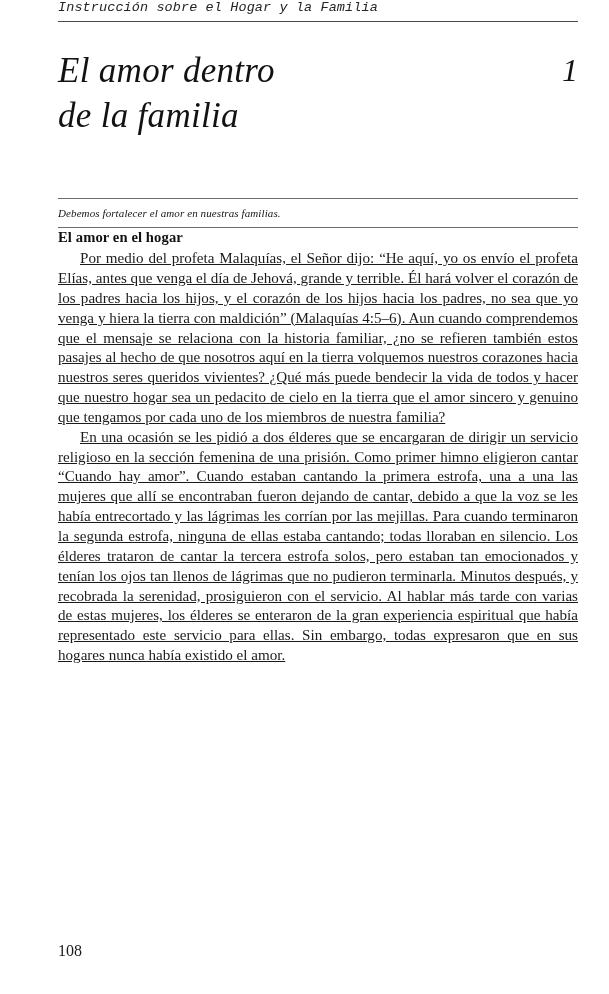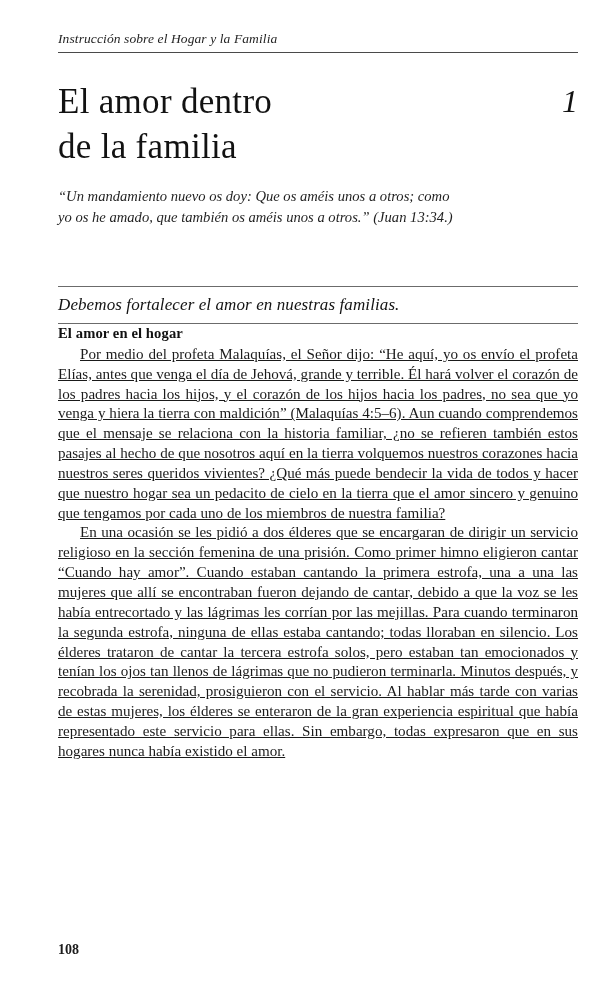--- a/index.html
+++ b/index.html
@@ -25,41 +25,42 @@
 
   .content {
     position: absolute;
     left: 58px;
     top: 0;
     width: 520px;
   }
 
   
   .running-header {
-    padding-top: 31px;
     font-style: italic;
     font-size: 13.5px;
     letter-spacing: 0.1px;
     color: #242424;
     line-height: 1.2;
+    font-family: Liberation Mono, monospace;
   }
   .rule-header {
     margin-top: 5px;
     height: 0;
     border-top: 1.4px solid #4a4a4a;
     width: 100%;
   }
 
   
   .title-block {
     position: relative;
     margin-top: 27px;
     min-height: 86px;
   }
   .chapter-title {
+    font-style: italic;
     font-size: 35px;
     line-height: 1.28;
     color: #121212;
     letter-spacing: 0.3px;
     width: 400px;
   }
   .chapter-title .line {
     display: block;
     white-space: nowrap;
   }
@@ -87,21 +88,21 @@
   .subtitle-wrap {
     margin-top: 59px;
   }
   .rule-thin {
     height: 0;
     border-top: 1.1px solid #6b6b6b;
     width: 100%;
   }
   .section-subtitle {
     font-style: italic;
-    font-size: 17px;
+    font-size: 11px;
     line-height: 1.2;
     color: #141414;
     padding: 8px 0 7px 0;
     letter-spacing: 0.1px;
   }
 
   
   .body-heading {
     font-weight: bold;
     font-size: 14.6px;
@@ -122,45 +123,43 @@
     line-height: 1.315;
     color: #1b1b1b;
     hyphens: manual;
   }
 
   
   .page-number {
     position: absolute;
     left: 58px;
     top: 943px;
-    font-size: 14px;
+    font-size: 16px;
     color: #1b1b1b;
     line-height: 1;
-    font-weight: bold;
   }
 </style>
 </head>
 <body>
 
 <div class="page">
 
   <div class="content">
 
     <div class="running-header">Instrucción sobre el Hogar y la Familia</div>
     <div class="rule-header"></div>
 
     <div class="title-block">
       <div class="chapter-title">
         <span class="line">El amor dentro</span>
         <span class="line">de la familia</span>
       </div>
       <div class="chapter-number">1</div>
     </div>
 
-    <div class="epigraph">“Un mandamiento nuevo os doy: Que os améis unos a otros; como yo os he amado, que también os améis unos a otros.” (Juan 13:34.)</div>
 
     <div class="subtitle-wrap">
       <div class="rule-thin"></div>
       <div class="section-subtitle">Debemos fortalecer el amor en nuestras familias.</div>
       <div class="rule-thin"></div>
     </div>
 
     <div class="body-heading">El amor en el hogar</div>
 
     <div class="body-text">

